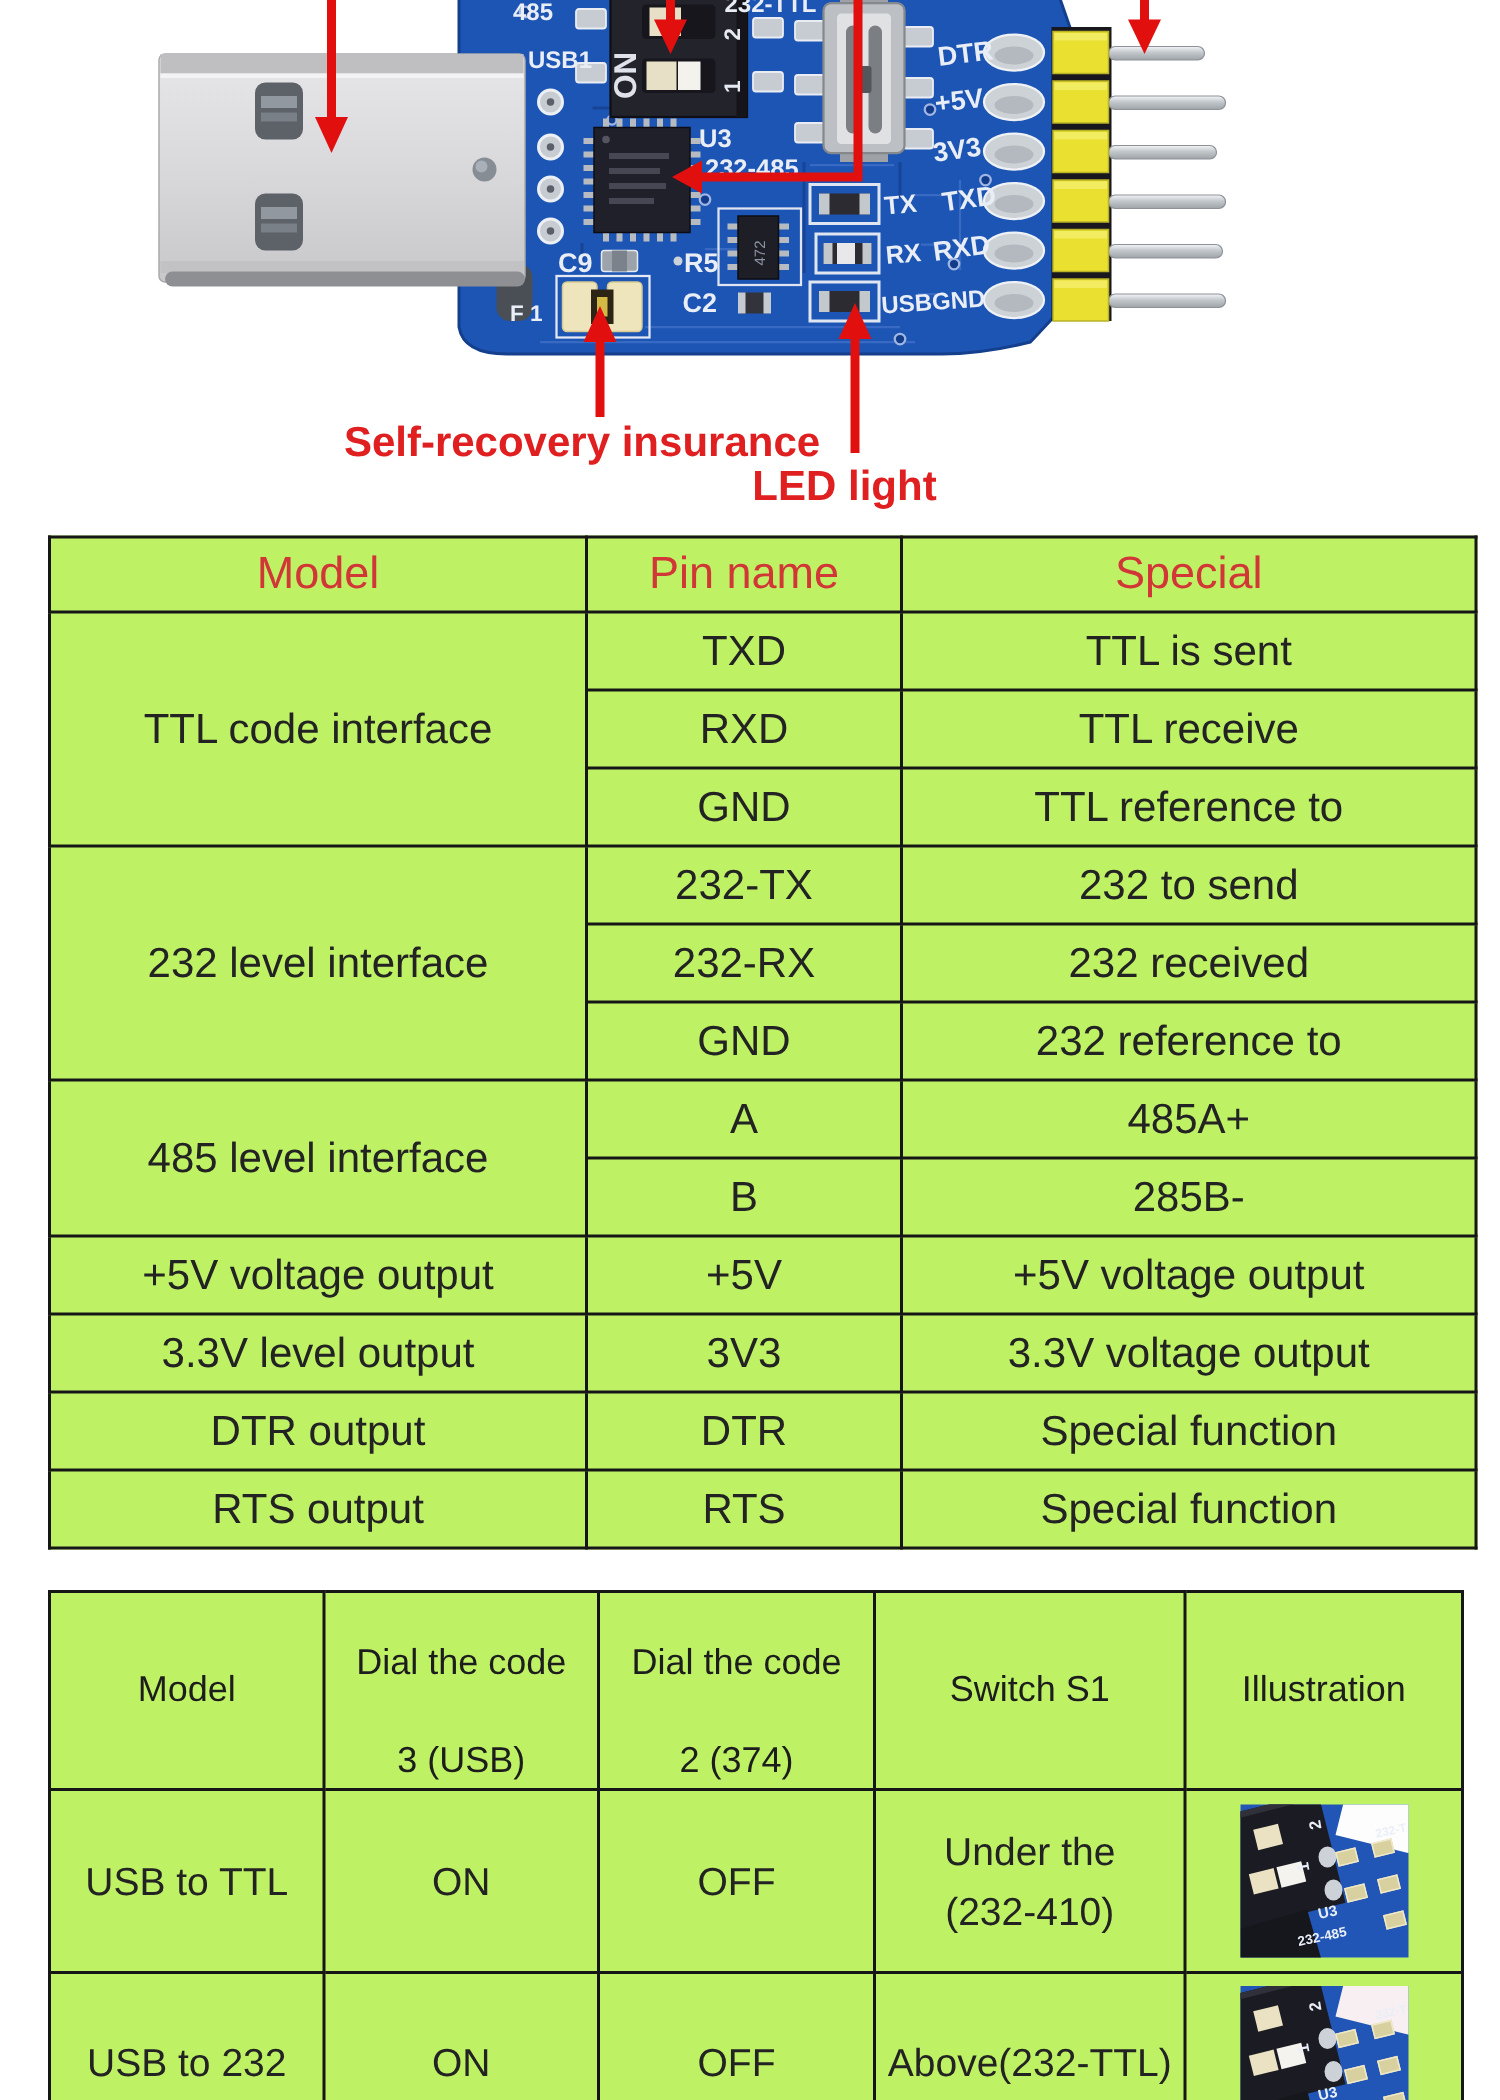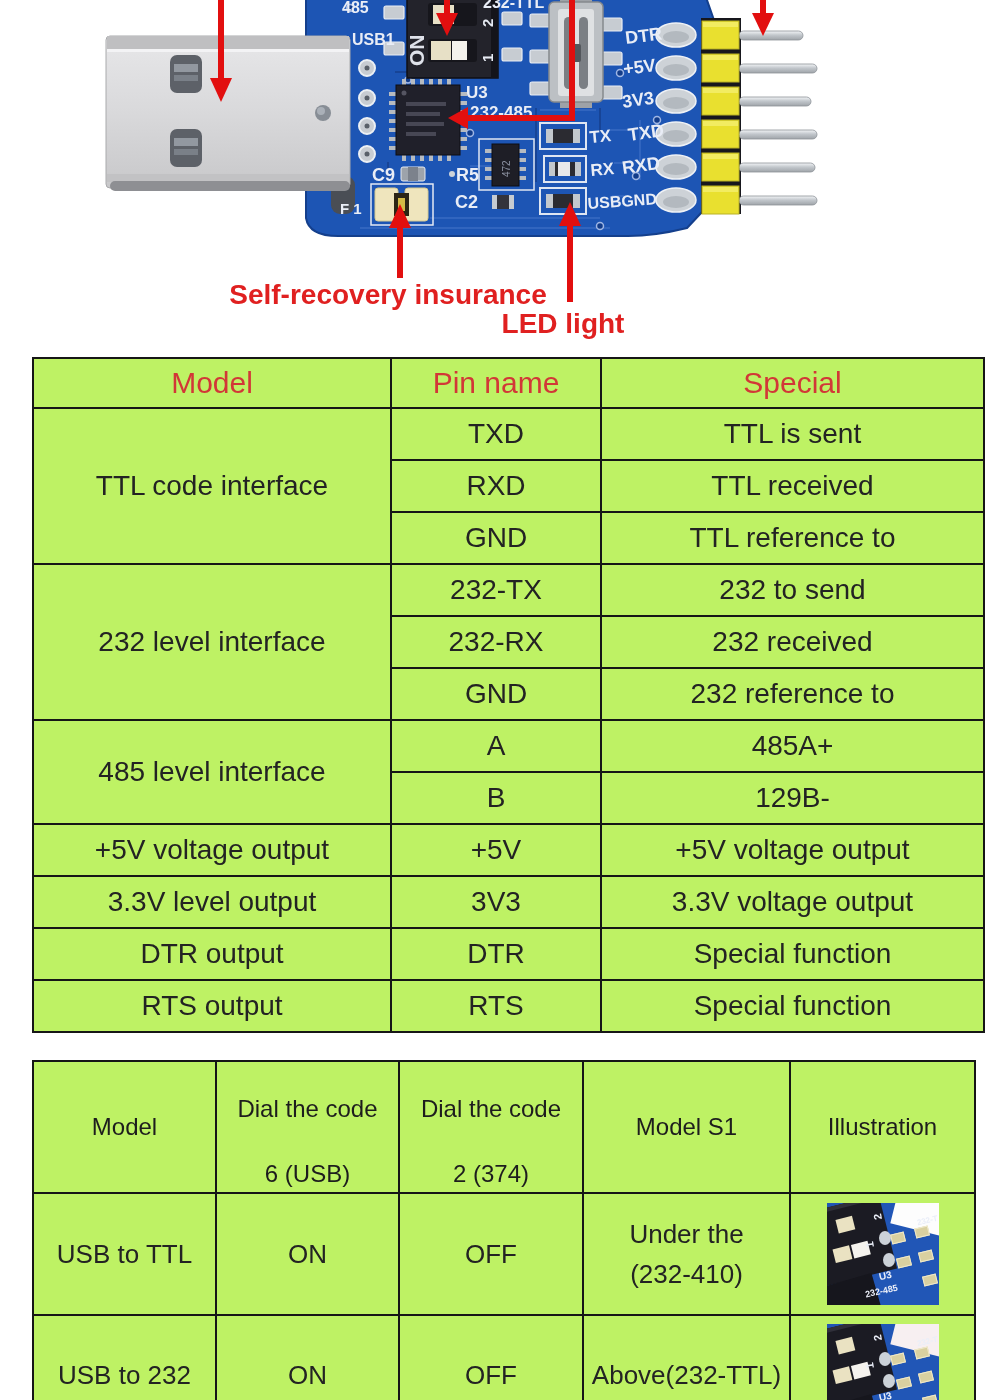--- a/index.html
+++ b/index.html
@@ -353,21 +353,21 @@
       <th>Pin name</th>
       <th>Special</th>
     </tr>
     <tr>
       <td rowspan="3">TTL code interface</td>
       <td>TXD</td>
       <td>TTL is sent</td>
     </tr>
     <tr>
       <td>RXD</td>
-      <td>TTL received</td>
+      <td>TTL receive</td>
     </tr>
     <tr>
       <td>GND</td>
       <td>TTL reference to</td>
     </tr>
     <tr>
       <td rowspan="3">232 level interface</td>
       <td>232-TX</td>
       <td>232 to send</td>
     </tr>
@@ -379,21 +379,21 @@
       <td>GND</td>
       <td>232 reference to</td>
     </tr>
     <tr>
       <td rowspan="2">485 level interface</td>
       <td>A</td>
       <td>485A+</td>
     </tr>
     <tr>
       <td>B</td>
-      <td>129B-</td>
+      <td>285B-</td>
     </tr>
     <tr>
       <td>+5V voltage output</td>
       <td>+5V</td>
       <td>+5V voltage output</td>
     </tr>
     <tr>
       <td>3.3V level output</td>
       <td>3V3</td>
       <td>3.3V voltage output</td>
@@ -417,27 +417,27 @@
         <col style="width:183px">
         <col style="width:184px">
         <col style="width:207px">
         <col style="width:185px">
       </colgroup>
     <tbody>
         <tr>
       <th><span>Model</span></th>
       <th>
         <span class="hl">Dial the code</span>
-            <span class="hl">6 (USB)</span>
+            <span class="hl">3 (USB)</span>
       </th>
       <th>
         <span class="hl">Dial the code</span>
             <span class="hl">2 (374)</span>
       </th>
-      <th><span>Model S1</span></th>
+      <th><span>Switch S1</span></th>
       <th><span>Illustration</span></th>
     </tr>
     <tr class="r1">
       <td>USB to TTL</td>
       <td>ON</td>
       <td>OFF</td>
       <td>
         <span class="swl">Under the</span>
         <span class="swl">(232-410)</span>
       </td>

